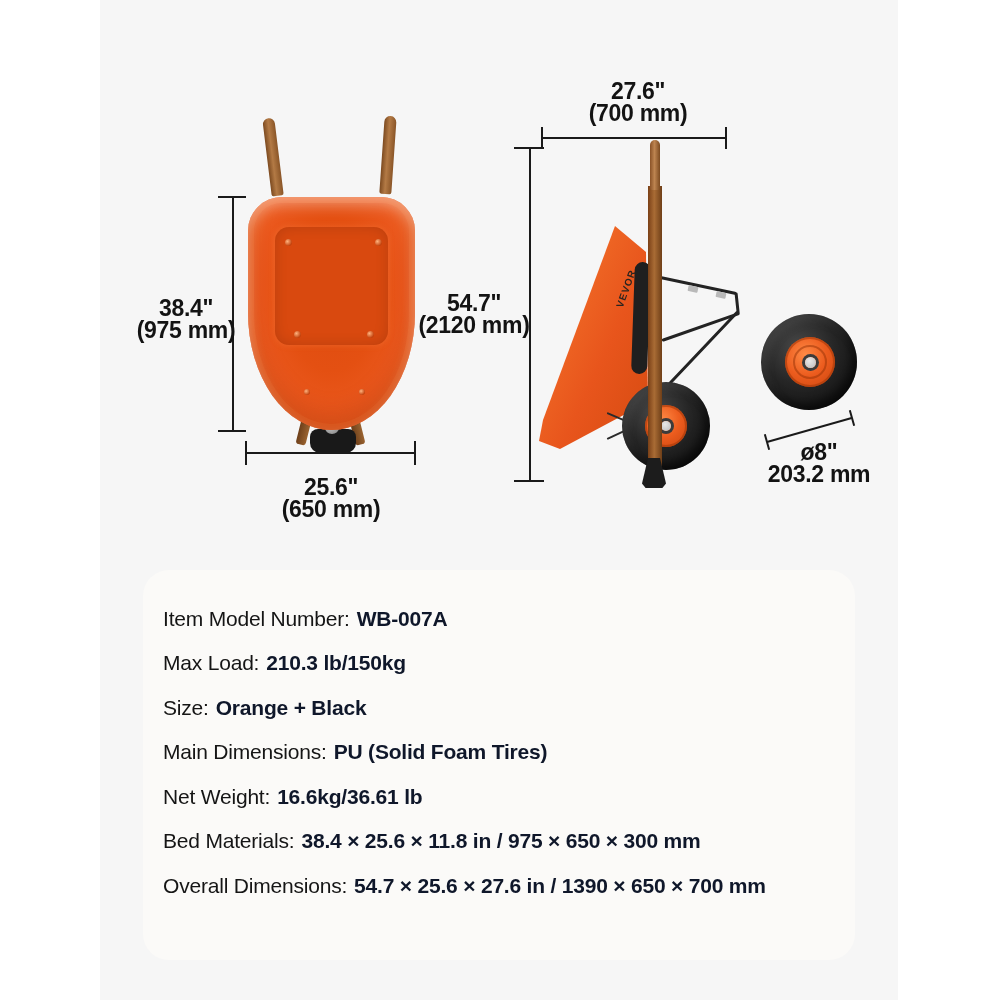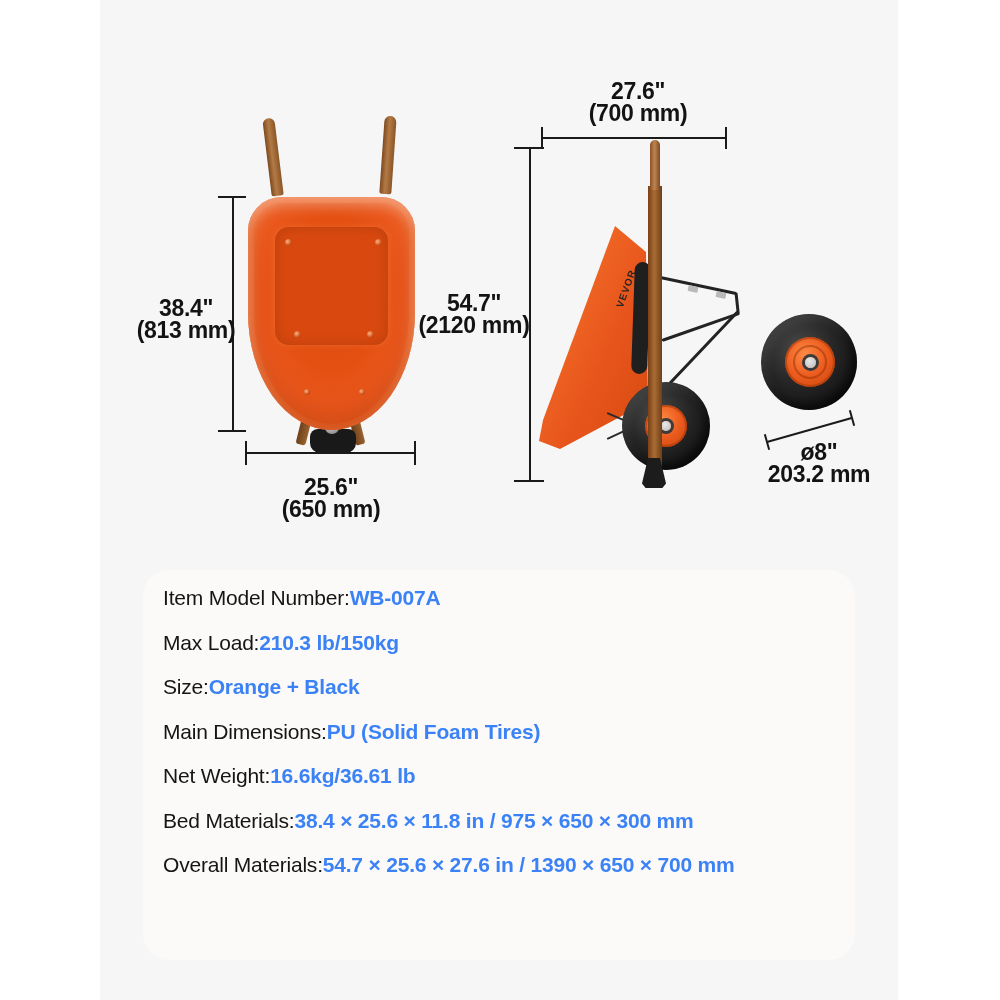--- a/index.html
+++ b/index.html
@@ -47,23 +47,23 @@
   .sv-rod { position:absolute; left:648px; top:186px; width:14px; height:284px;
     background:linear-gradient(90deg,#7a4017,#a96c35 45%,#6f3f18); }
   .sv-grip { position:absolute; left:650px; top:140px; width:10px; height:50px;
     background:linear-gradient(90deg,#8a5227,#bd8450 45%,#7c4a20); border-radius:5px 5px 2px 2px; }
   .sv-tip { position:absolute; left:642px; top:458px; width:24px; height:30px; background:#1c1c1c;
     clip-path:polygon(25% 0, 75% 0, 100% 85%, 85% 100%, 15% 100%, 0 85%); }
 
   
   .panel { position:absolute; left:143px; top:570px; width:712px; height:390px; background:#fbfaf8; border-radius:26px; }
   .rows { position:absolute; left:20px; top:16px; right:16px; }
-  .spec-row { height:44.5px; display:flex; align-items:flex-start; white-space:nowrap; }
+  .spec-row { height:44.5px; display:flex; align-items:flex-end; gap:7px; white-space:nowrap; }
   .spec-label { font-size:21px; font-weight:400; color:#151515; letter-spacing:-0.2px; }
-  .spec-value { font-size:21px; font-weight:700; color:#3b82f6; letter-spacing:-0.2px; }
+  .spec-value { font-size:21px; font-weight:700; color:#0f172a; letter-spacing:-0.2px; }
 </style>
 </head>
 <body>
 
 <div id="canvas">
   <div class="band"></div>
 
   <div class="handle-top" style="left:267px;top:118px;height:78px;transform:rotate(-7deg);"></div>
   <div class="handle-top" style="left:382px;top:116px;height:78px;transform:rotate(4deg);"></div>
   <div class="tv-leg" style="left:299px;top:415px;transform:rotate(14deg);"></div>
@@ -79,21 +79,21 @@
     <div class="rivet" style="left:119px;top:134px;"></div>
     <div class="rivet" style="left:56px;top:192px;width:6px;height:6px;"></div>
     <div class="rivet" style="left:111px;top:192px;width:6px;height:6px;"></div>
   </div>
 
   <div class="dline" style="left:232px;top:197px;width:2px;height:235px;"></div>
   <div class="dline" style="left:218px;top:196px;width:28px;height:2px;"></div>
   <div class="dline" style="left:218px;top:430px;width:28px;height:2px;"></div>
   <div class="dim-label" style="left:101px;top:297px;width:170px;">
     <div>38.4"</div>
-    <div>(813 mm)</div>
+    <div>(975 mm)</div>
   </div>
 
   <div class="dline" style="left:246px;top:452px;width:170px;height:2px;"></div>
   <div class="dline" style="left:245px;top:441px;width:2px;height:24px;"></div>
   <div class="dline" style="left:414px;top:441px;width:2px;height:24px;"></div>
   <div class="dim-label" style="left:246px;top:476px;width:170px;">
     <div>25.6"</div>
     <div>(650 mm)</div>
   </div>
 
@@ -166,18 +166,18 @@
       </div>
       <div class="spec-row">
         <span class="spec-label">Net Weight:</span>
         <span class="spec-value">16.6kg/36.61 lb</span>
       </div>
       <div class="spec-row">
         <span class="spec-label">Bed Materials:</span>
         <span class="spec-value">38.4 × 25.6 × 11.8 in / 975 × 650 × 300 mm</span>
       </div>
       <div class="spec-row">
-        <span class="spec-label">Overall Materials:</span>
+        <span class="spec-label">Overall Dimensions:</span>
         <span class="spec-value">54.7 × 25.6 × 27.6 in / 1390 × 650 × 700 mm</span>
       </div>
     </div>
   </div>
 </div>
 
 </body></html>

